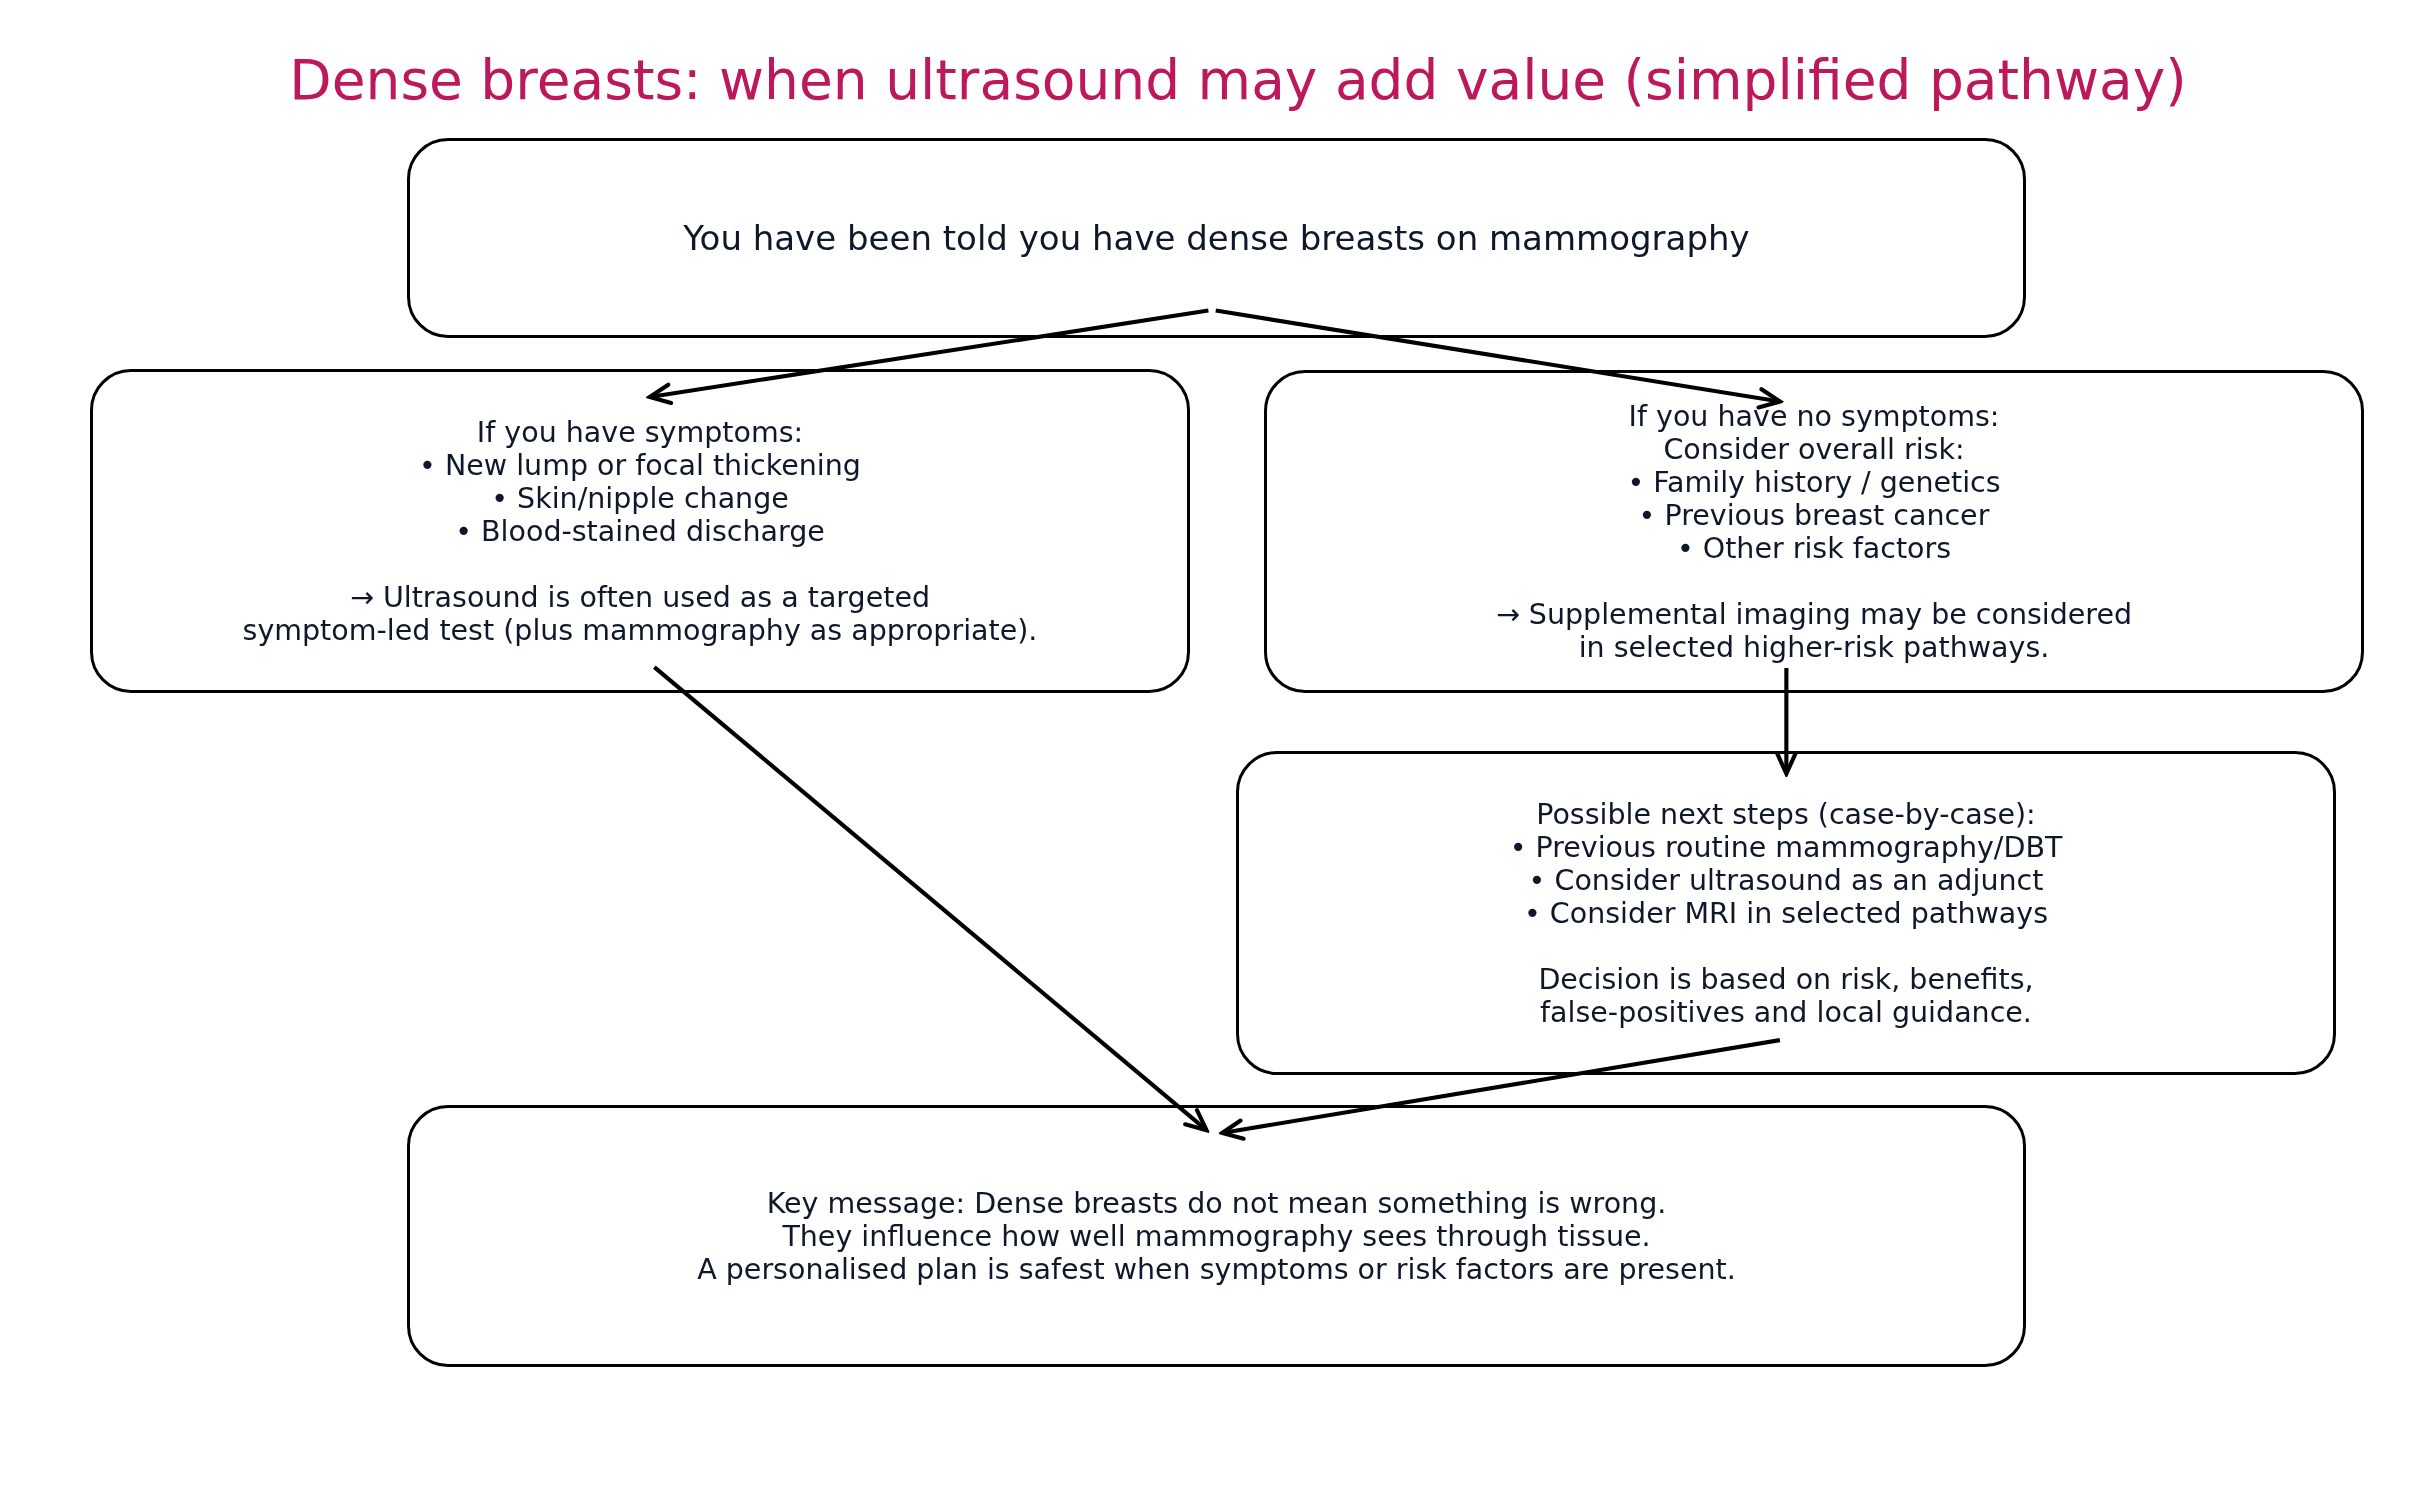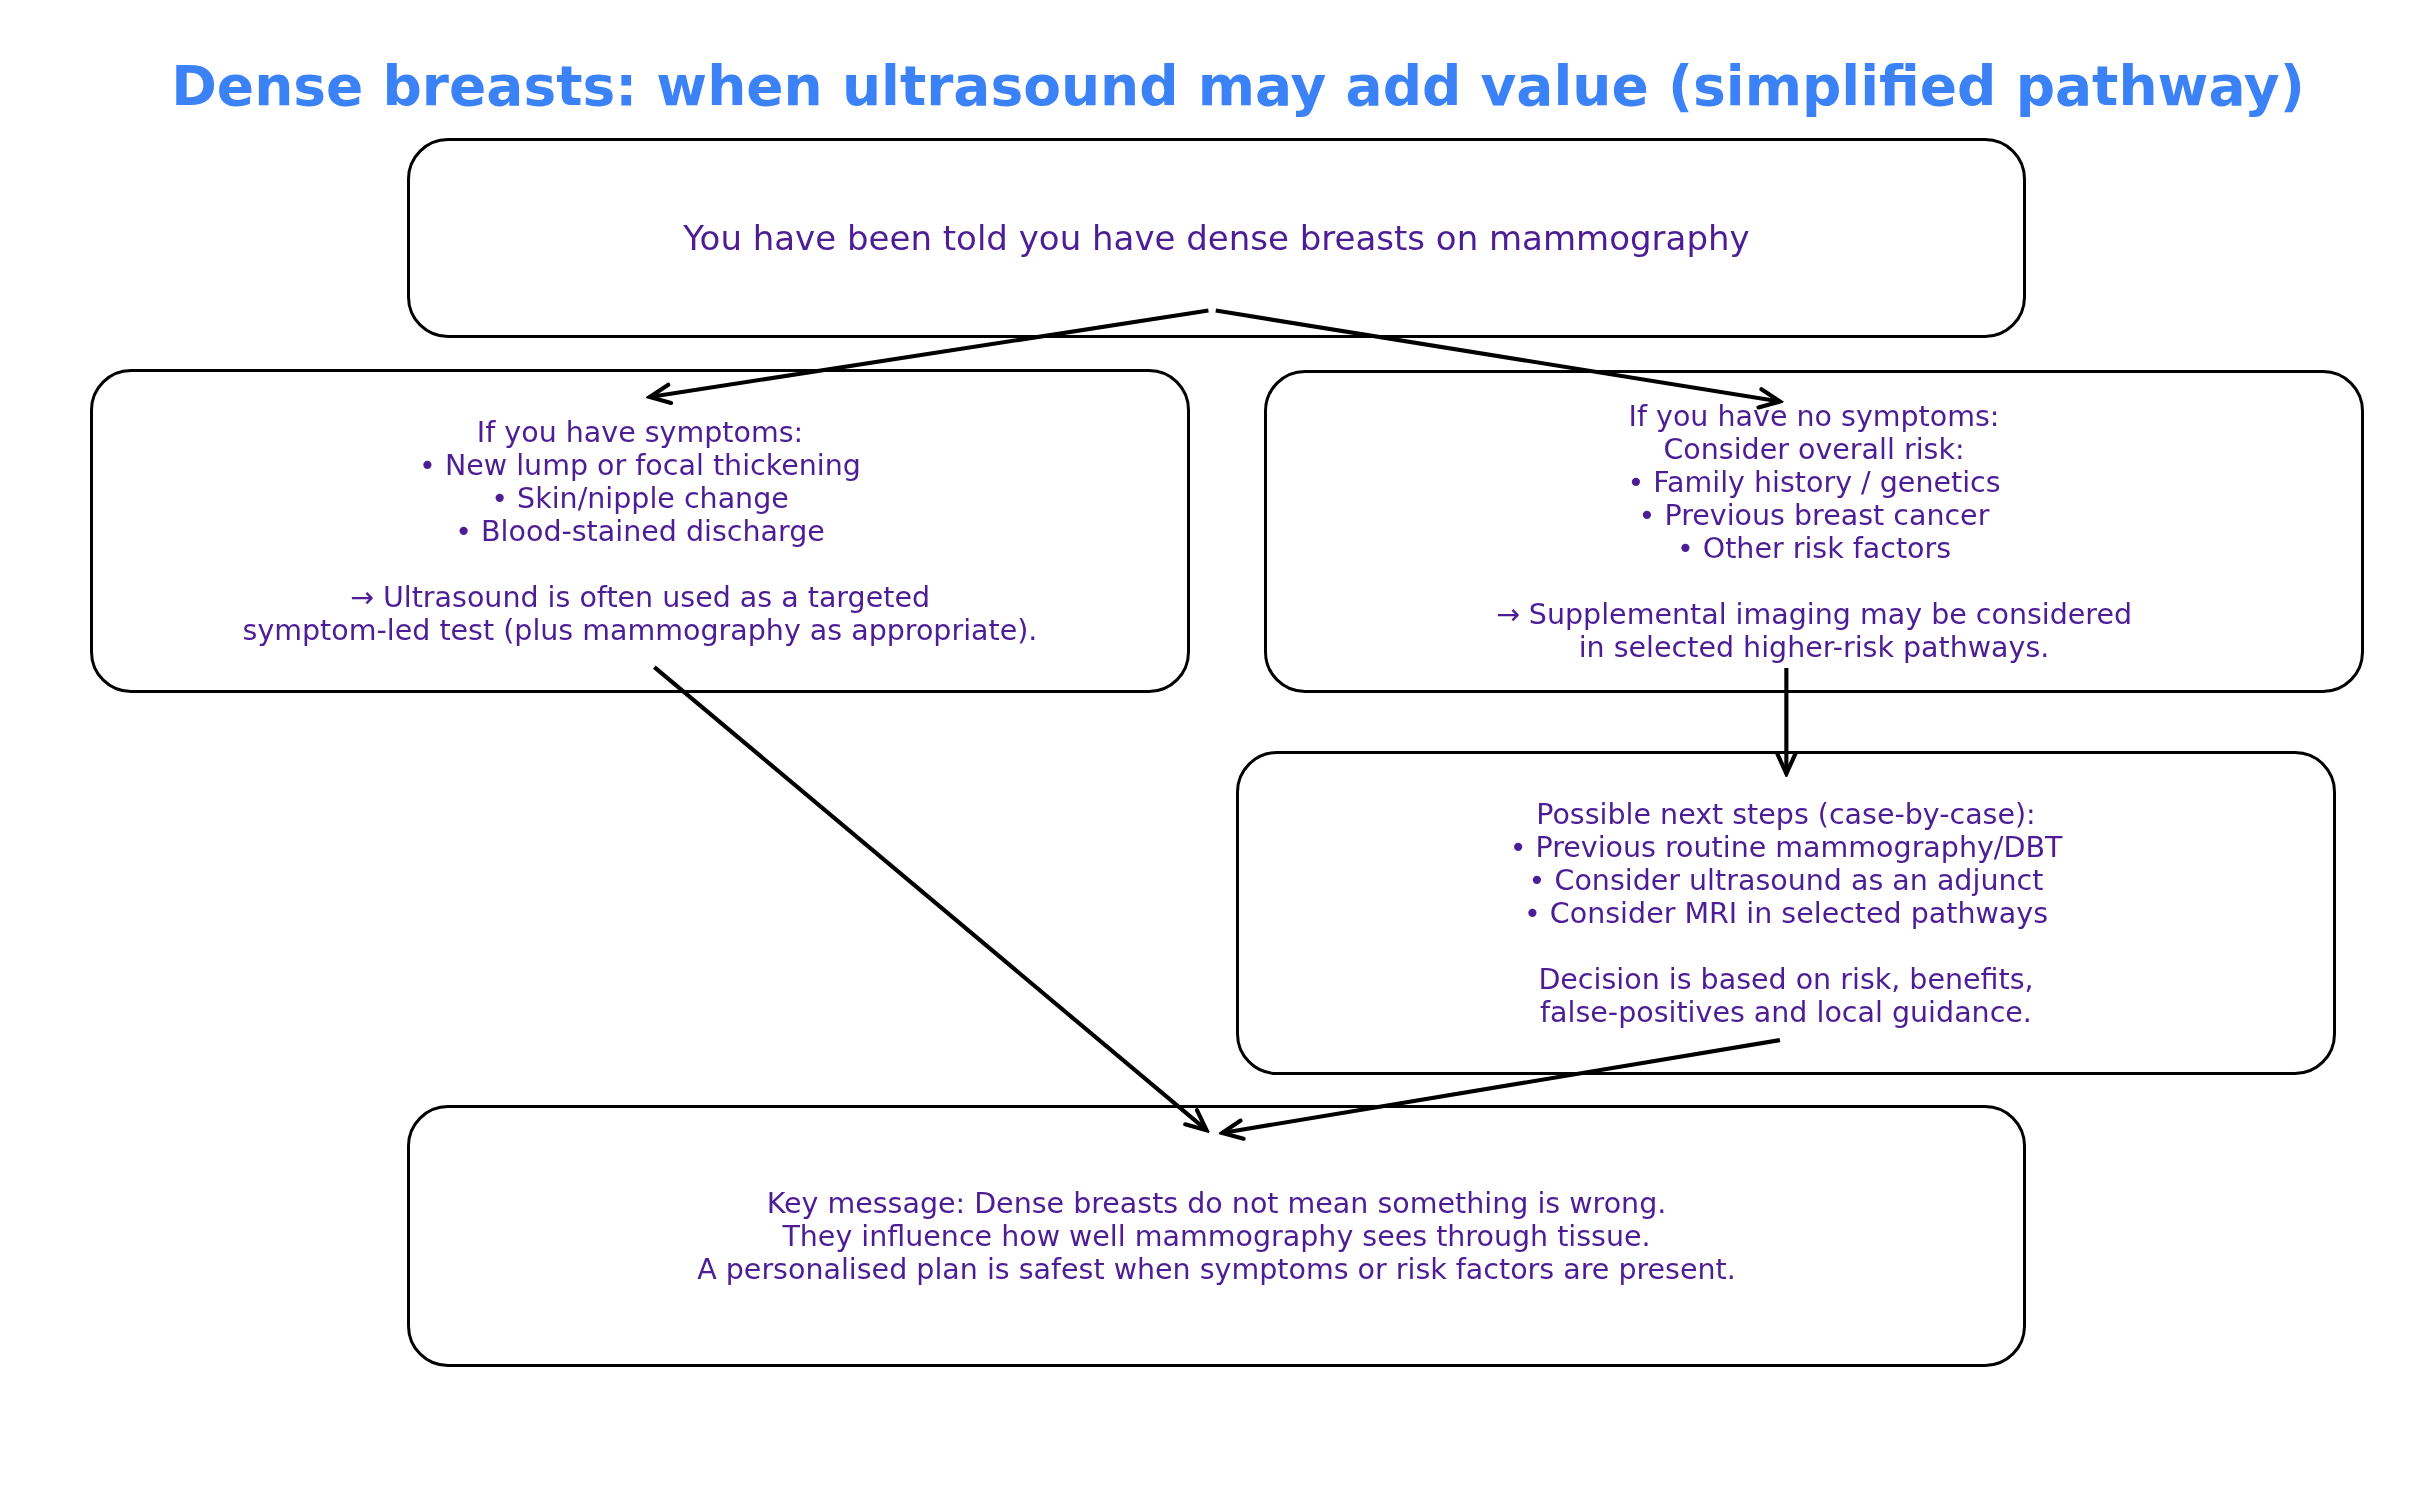--- a/index.html
+++ b/index.html
@@ -12,44 +12,44 @@
     width: 2426px;
     height: 1506px;
     background: #ffffff;
     font-family: "DejaVu Sans", sans-serif;
     color: #000000;
     overflow: hidden;
   }
   .title {
     position: absolute;
     left: 138px;
-    top: 55px;
+    top: 49px;
     width: 2200px;
     text-align: center;
     font-size: 55px;
-    font-weight: bold;
+    font-weight: normal;
     line-height: 1.15;
-    color: #3b82f6;
+    color: #be185d;
   }
   .node {
     position: absolute;
     box-sizing: border-box;
     border: 3.7px solid #000000;
     border-radius: 41px;
     background: #ffffff;
     display: flex;
     align-items: center;
     justify-content: center;
     text-align: center;
   }
   .node-text {
     white-space: pre-line;
     font-size: 28.5px;
     line-height: 33px;
-    color: #4c1d95;
+    color: #0f172a;
   }
   .node-start   { left: 407px;  top: 138px;  width: 1619px; height: 200px; }
   .node-start .node-text { font-size: 34px; line-height: 40px; }
   .node-symptoms    { left: 90px;   top: 369px;  width: 1100px; height: 324px; }
   .node-no-symptoms { left: 1236px; top: 370px;  width: 1100px; height: 323px; margin-left: 28px; }
   .node-next-steps  { left: 1236px; top: 751px;  width: 1100px; height: 324px; }
   .node-key-message { left: 407px;  top: 1105px; width: 1619px; height: 262px; }
   .arrows {
     position: absolute;
     left: 0;

